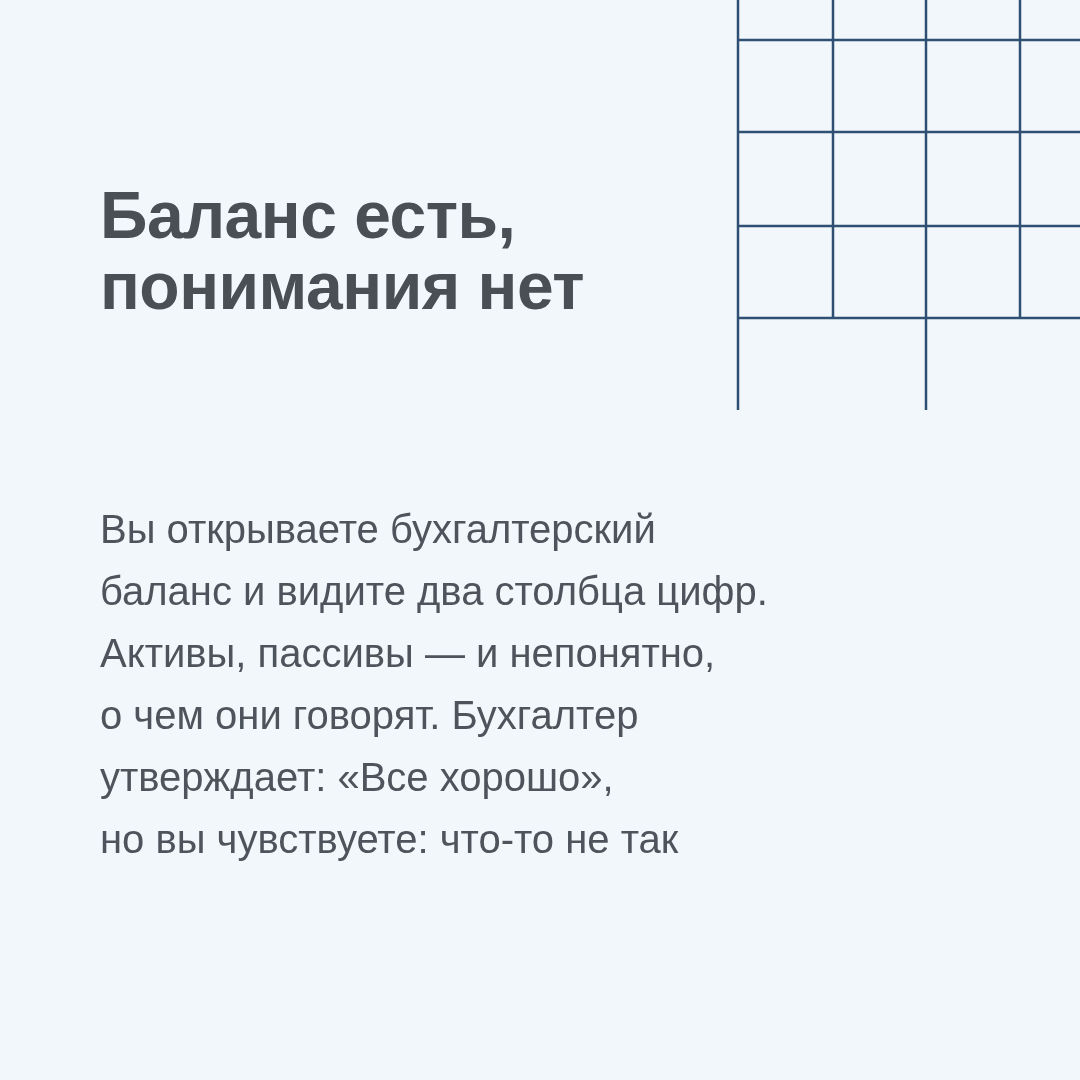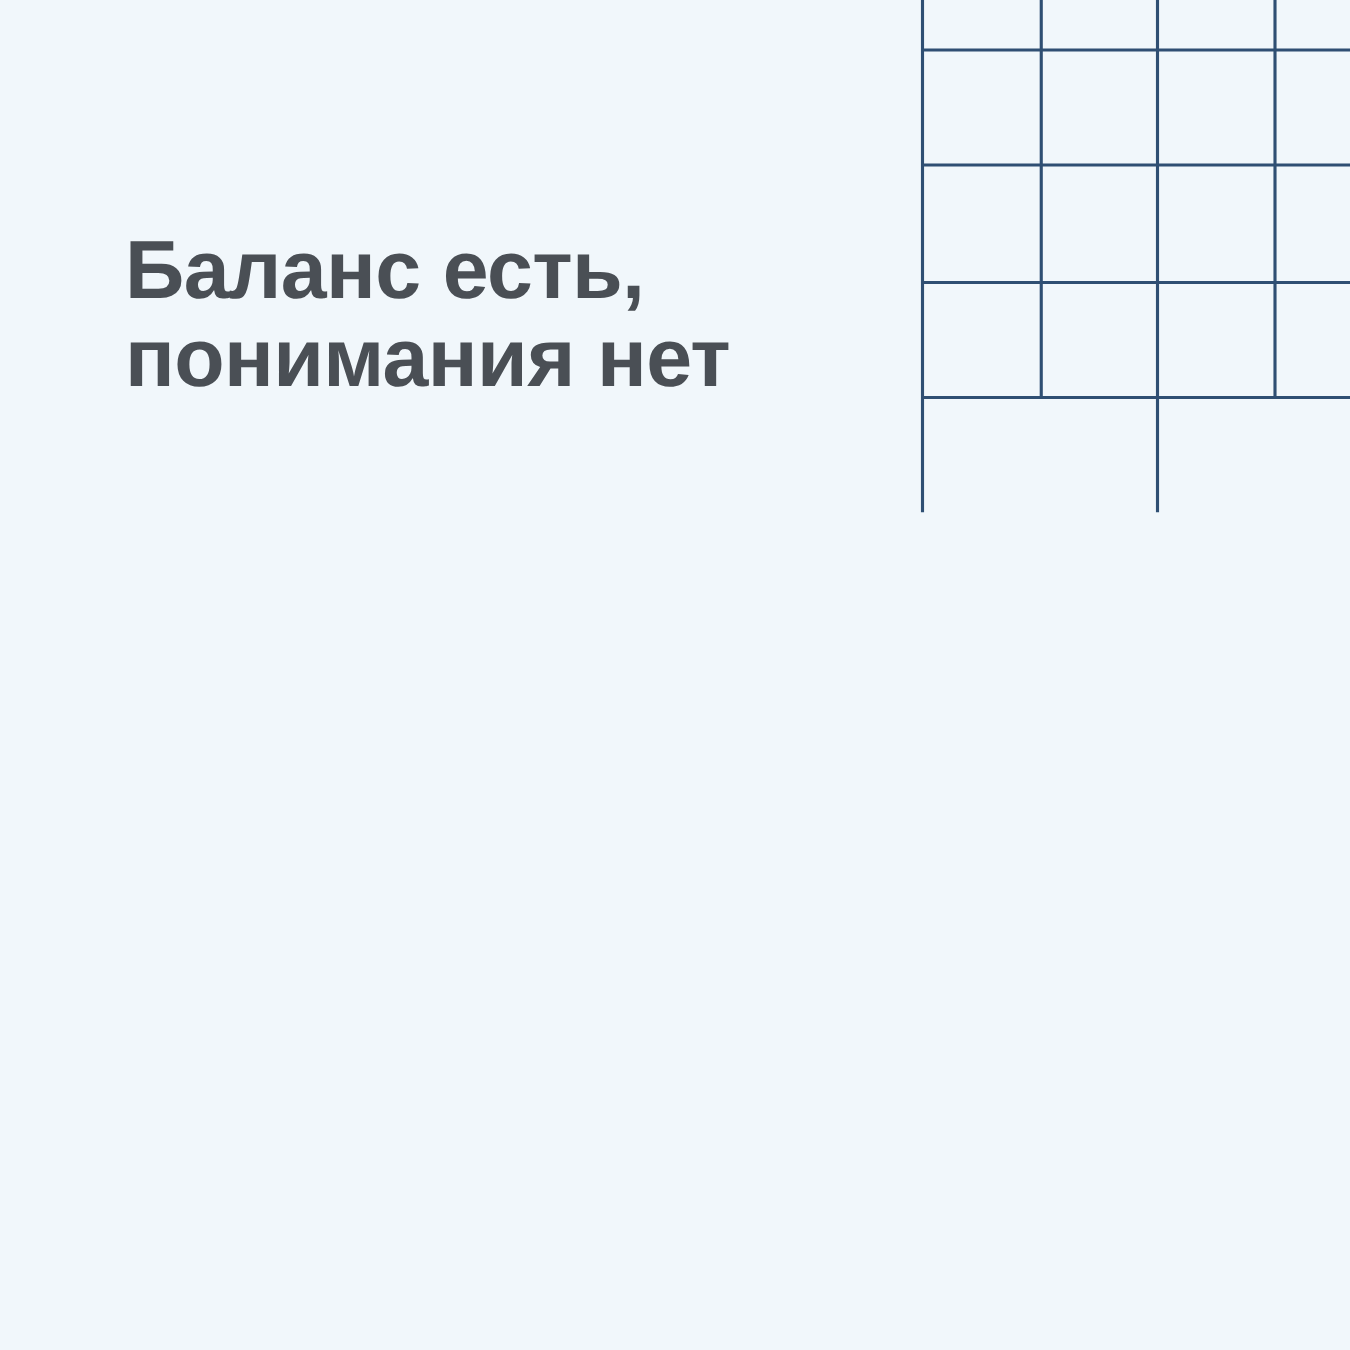--- a/index.html
+++ b/index.html
@@ -85,15 +85,21 @@
       <line x1="8" y1="132" x2="350" y2="132"></line>
       <line x1="8" y1="226" x2="350" y2="226"></line>
       <line x1="8" y1="318" x2="350" y2="318"></line>
     </g>
   </svg>
 
   <div class="content">
     <h1 class="headline">Баланс есть,
 понимания нет</h1>
 
+    <p class="body-text">Вы открываете бухгалтерский
+баланс и видите два столбца цифр.
+Активы, пассивы — и непонятно,
+о чем они говорят. Бухгалтер
+утверждает: «Все хорошо»,
+но вы чувствуете: что-то не так</p>
   </div>
 
 </div>
 
 </body></html>

